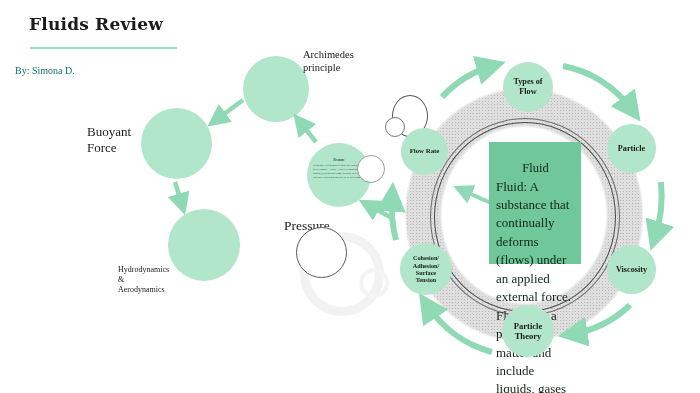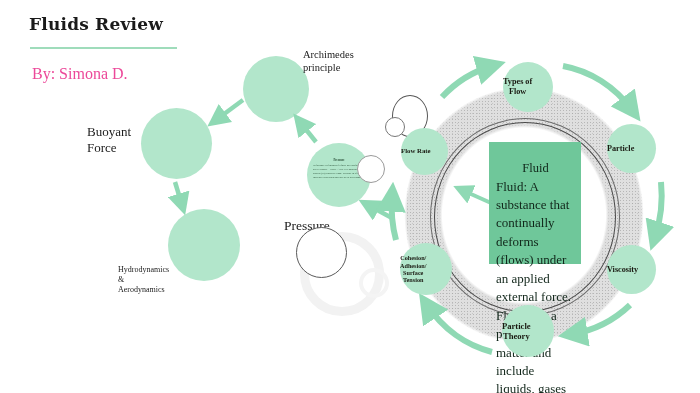--- a/index.html
+++ b/index.html
@@ -33,24 +33,24 @@
   .title-rule {
     position: absolute;
     left: 30px;
     top: 47px;
     width: 147px;
     height: 2px;
     background: #9fdcbb;
   }
   .byline {
     position: absolute;
-    left: 32px;
+    left: 15px;
     top: 65px;
-    font-size: 16px;
-    color: #ec4899;
+    font-size: 10px;
+    color: #0f766e;
     white-space: nowrap;
   }
 
   
   .circle {
     position: absolute;
     border-radius: 50%;
     background: #b2e6cb;
     display: flex;
     align-items: center;
@@ -151,20 +151,21 @@
     border-radius: 50%;
   }
 
   
   .node {
     position: absolute;
     border-radius: 50%;
     background: #b2e6cb;
     display: flex;
     align-items: center;
+    justify-content: center;
     text-align: center;
     font-weight: bold;
     color: #1a1a12;
     line-height: 1.2;
   }
   #n-types    { left: 503px; top: 62px;  width: 50px; height: 50px; font-size: 8.2px; }
   #n-density  { left: 607px; top: 124px; width: 49px; height: 49px; font-size: 8.2px; }
   #n-viscosity{ left: 607px; top: 245px; width: 49px; height: 49px; font-size: 8.2px; }
   #n-particle { left: 502px; top: 305px; width: 52px; height: 52px; font-size: 8.6px; }
   #n-cohesion { left: 400px; top: 243px; width: 52px; height: 52px; font-size: 6.2px; }

